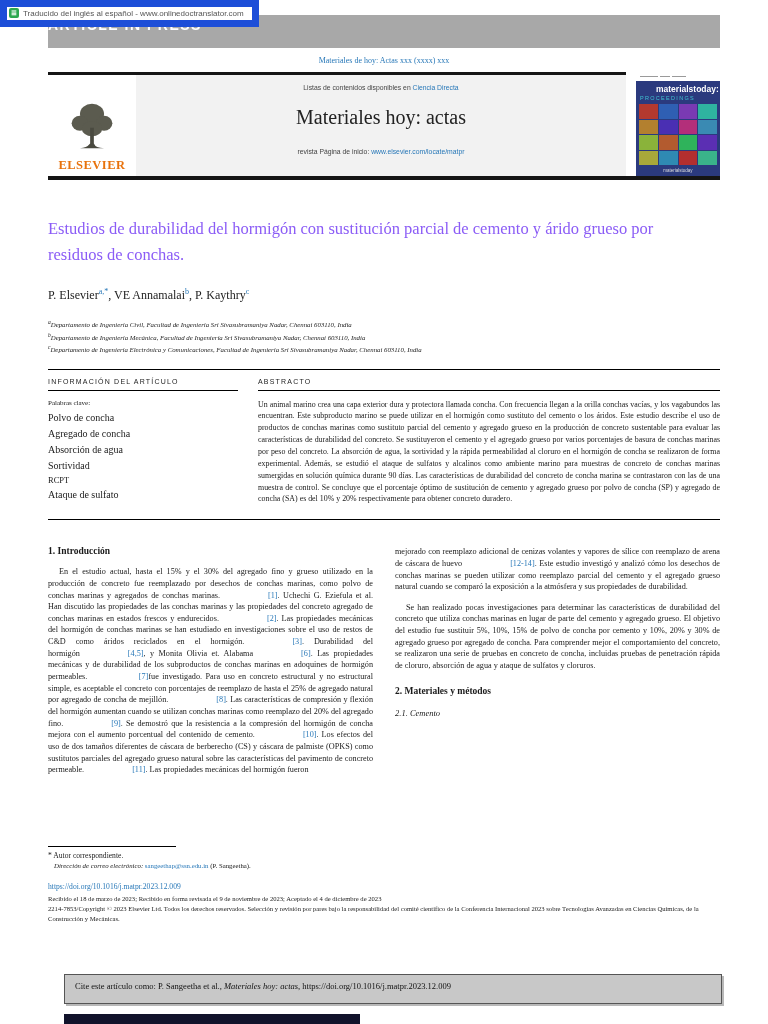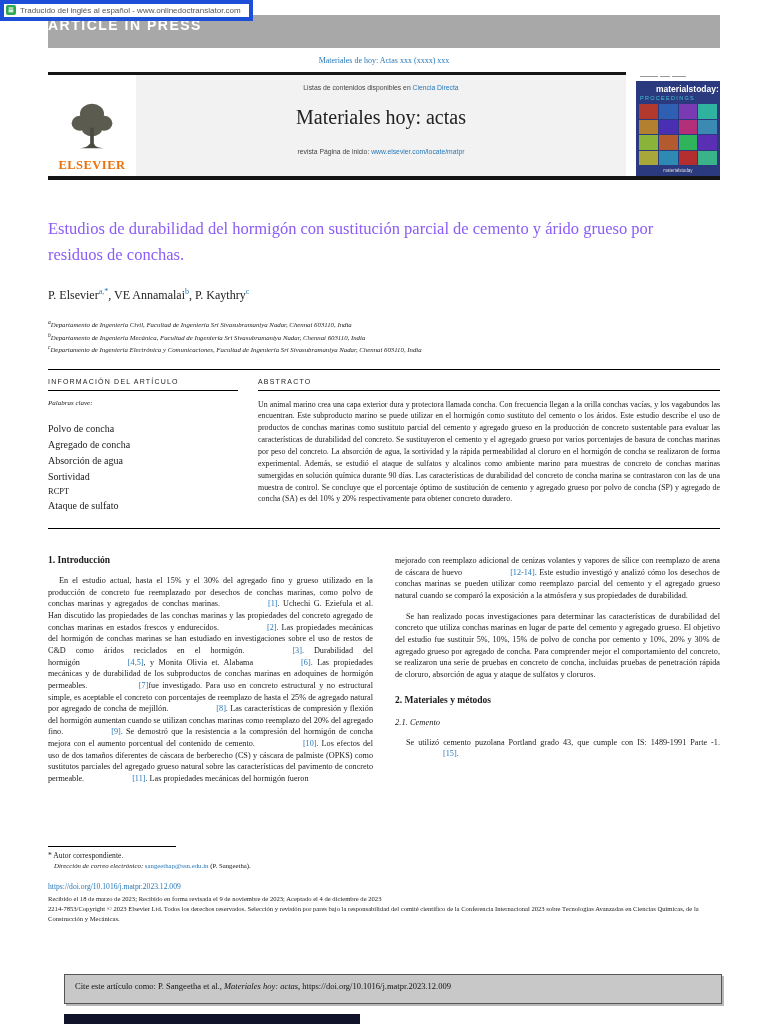--- a/index.html
+++ b/index.html
@@ -3,21 +3,21 @@
 <meta charset="utf-8">
 <style>
   * { margin:0; padding:0; box-sizing:border-box; }
   html,body { background:#ffffff; }
   .page {
     position:relative; width:768px; height:1024px; background:#fff; overflow:hidden;
     font-family:"Liberation Serif", serif; color:#1a1a1a;
   }
   
   .translator-bar{position:absolute;top:0;left:0;display:flex;align-items:center;gap:4px;
-    padding:1px 8px 2px 2px;border:4px solid #1d4ed8;background:#fff;
+    padding:1px 8px 2px 2px;border:7px solid #1d4ed8;background:#fff;
     font-family:"Liberation Sans",sans-serif;font-size:8px;color:#555;z-index:5;}
   .translator-icon{width:10px;height:10px;background:#2da84f;border-radius:2px;color:#fff;
     font-size:7px;line-height:10px;text-align:center;font-weight:bold;flex-shrink:0;}
   
   .press-banner{margin:15px 48px 0;height:33px;background:var(--banner-bg,#a8a8a8);color:#fff;
     font-family:"Liberation Sans",sans-serif;font-weight:bold;font-size:14px;letter-spacing:1.5px;
     text-align:left;line-height:21px;}
   .journal-ref{margin-top:8px;text-align:center;font-size:8px;color:var(--link,#2878b8);}
   
   .masthead{margin:7px 48px 0;display:flex;align-items:stretch;height:104px;}
@@ -54,21 +54,21 @@
   .authors sup{color:var(--link,#2878b8);font-size:8px;}
   .affiliations{margin:15px 48px 0;font-style:italic;font-size:6.8px;line-height:1.65;color:#222;}
   .affiliations sup{font-size:5.5px;}
   
   .info-section{margin:13px 48px 0;border-top:1px solid #000;border-bottom:1px solid #000;
     display:flex;gap:20px;padding:8px 0 14px;}
   .info-left{width:190px;flex-shrink:0;}
   .info-right{flex:1;min-width:0;}
   .info-header{font-family:"Liberation Sans",sans-serif;font-size:7px;letter-spacing:1.2px;color:#222;
     padding-bottom:5px;border-bottom:1px solid #000;margin-bottom:8px;}
-  .keywords-label{font-style:italic;font-size:7px;margin-bottom:14px;}
+  .keywords-label{font-size:7px;margin-bottom:3px;}
   .keyword{font-size:10px;line-height:1.6;}
   .abstract-text{font-size:7.9px;line-height:1.5;text-align:justify;}
   
   .body-cols{margin:26px 48px 0;display:flex;gap:22px;}
   .col{flex:1;min-width:0;}
   .sec-heading{font-size:9.5px;font-weight:bold;margin-bottom:10px;}
   .sec-heading.mt{margin-top:14px;}
   .subsec-heading{font-style:italic;font-size:8.5px;margin:12px 0 10px;font-weight:normal;}
   .body-para{font-size:8.2px;line-height:1.42;text-align:justify;}
   .body-para.mt{margin-top:9px;}
@@ -195,21 +195,20 @@
   <div class="body-cols">
     <div class="col">
       <div class="sec-heading">1. Introducción</div>
       <p class="body-para indent"><span>En el estudio actual, hasta el 15% y el 30% del agregado fino y grueso utilizado en la producción de concreto fue reemplazado por desechos de conchas marinas, como polvo de conchas marinas y agregados de conchas marinas.</span><span class="seg-link">[1]</span><span>. Uchechi G. Eziefula et al. Han discutido las propiedades de las conchas marinas y las propiedades del concreto agregado de conchas marinas en estados frescos y endurecidos.</span><span class="seg-link">[2]</span><span>. Las propiedades mecánicas del hormigón de conchas marinas se han estudiado en investigaciones sobre el uso de restos de C&amp;D como áridos reciclados en el hormigón.</span><span class="seg-link">[3]</span><span>. Durabilidad del hormigón</span><span class="seg-link">[4,5]</span><span>, y Monita Olivia et. Alabama</span><span class="seg-link">[6]</span><span>. Las propiedades mecánicas y de durabilidad de los subproductos de conchas marinas en adoquines de hormigón permeables. </span><span class="seg-link">[7]</span><span>fue investigado. Para uso en concreto estructural y no estructural simple, es aceptable el concreto con porcentajes de reemplazo de hasta el 25% de agregado natural por agregado de concha de mejillón.</span><span class="seg-link">[8]</span><span>. Las características de compresión y flexión del hormigón aumentan cuando se utilizan conchas marinas como reemplazo del 20% del agregado fino.</span><span class="seg-link">[9]</span><span>. Se demostró que la resistencia a la compresión del hormigón de concha mejora con el aumento porcentual del contenido de cemento.</span><span class="seg-link">[10]</span><span>. Los efectos del uso de dos tamaños diferentes de cáscara de berberecho (CS) y cáscara de palmiste (OPKS) como sustitutos parciales del agregado grueso natural sobre las características del pavimento de concreto permeable.</span><span class="seg-link">[11]</span><span>. Las propiedades mecánicas del hormigón fueron</span></p>
     </div>
     <div class="col">
       <p class="body-para"><span>mejorado con reemplazo adicional de cenizas volantes y vapores de sílice con reemplazo de arena de cáscara de huevo</span><span class="seg-link">[12-14]</span><span>. Este estudio investigó y analizó cómo los desechos de conchas marinas se pueden utilizar como reemplazo parcial del cemento y el agregado grueso natural cuando se comparó la exposición a la atmósfera y sus propiedades de durabilidad.</span></p>
       <p class="body-para indent mt">Se han realizado pocas investigaciones para determinar las características de durabilidad del concreto que utiliza conchas marinas en lugar de parte del cemento y agregado grueso. El objetivo del estudio fue sustituir 5%, 10%, 15% de polvo de concha por cemento y 10%, 20% y 30% de agregado grueso por agregado de concha. Para comprender mejor el comportamiento del concreto, se realizaron una serie de pruebas en concreto de concha, incluidas pruebas de penetración rápida de cloruro, absorción de agua y ataque de sulfatos y cloruros.</p>
       <div class="sec-heading mt">2. Materiales y métodos</div>
       <div class="subsec-heading">2.1. Cemento</div>
-      <p class="body-para indent"><span>Se utilizó cemento puzolana Portland grado 43, que cumple con IS: 1489-1991 Parte -1.</span><span class="seg-link">[15]</span><span>.</span></p>
     </div>
   </div>
 
   <div class="page-footer">
     <div class="fn-rule"></div>
     <div class="fn-star">* Autor correspondiente.</div>
     <div class="fn-email">
       <span class="lbl">Dirección de correo electrónico: </span><span class="mail">sangeethap@ssn.edu.in</span><span> (P. Sangeetha).</span>
     </div>
     <div class="doi-line">https://doi.org/10.1016/j.matpr.2023.12.009</div>

